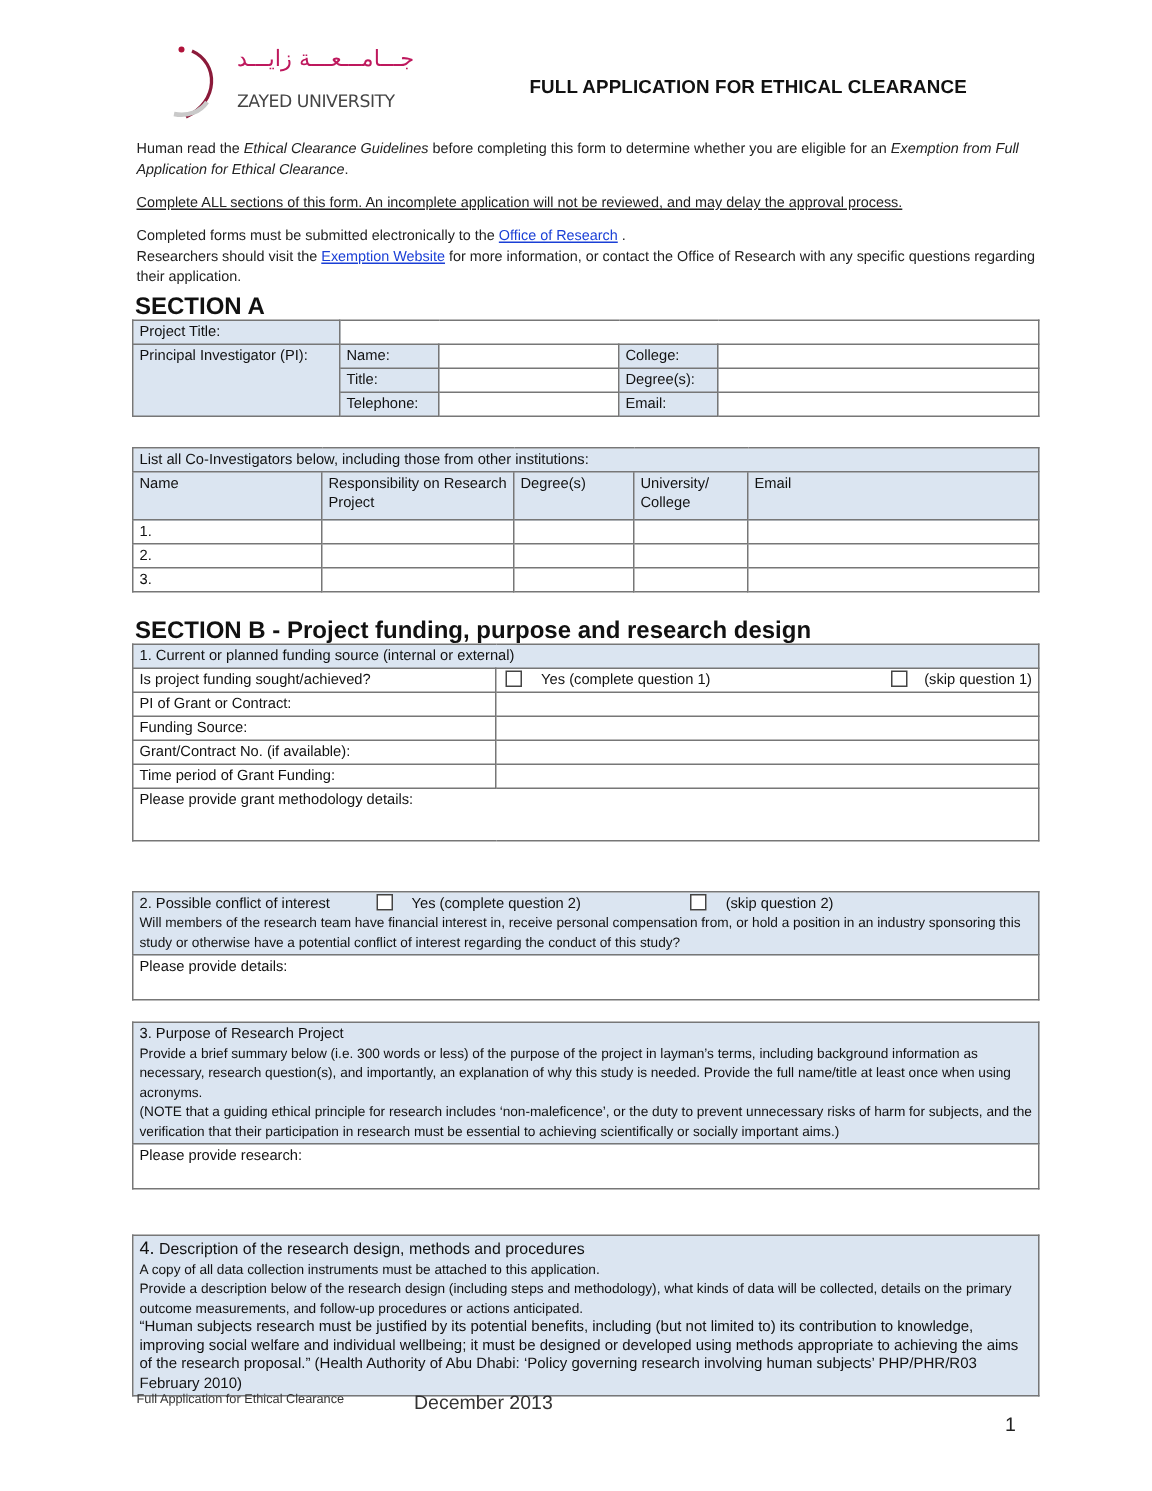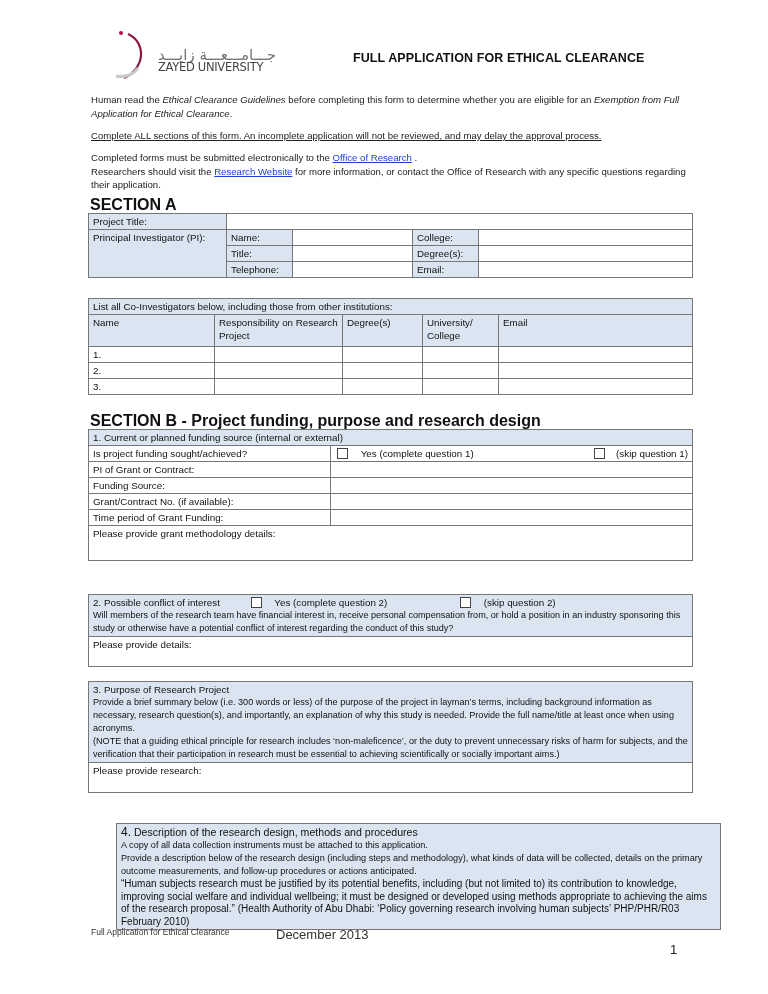--- a/index.html
+++ b/index.html
@@ -3,21 +3,21 @@
 <meta charset="utf-8">
 <style>
   * { box-sizing: border-box; margin: 0; padding: 0; }
   html, body { width: 768px; height: 994px; background: #ffffff; overflow: hidden; }
   body { font-family: "Liberation Sans", "DejaVu Sans", sans-serif; color: #111; position: relative; }
   .page { position: absolute; left: 0; top: 0; width: 768px; height: 994px; }
 
   
   .logo { position: absolute; left: 112px; top: 28px; width: 180px; height: 52px; }
   .logo-arc { position: absolute; left: 0; top: 0; width: 40px; height: 52px; }
-  .logo-arabic { position: absolute; left: 46px; top: 18px; font-size: 15px; color: #737373; letter-spacing: 1px; font-family: "DejaVu Sans", sans-serif; }
+  .logo-arabic { position: absolute; left: 46px; top: 2px; font-size: 15px; color: #be185d; letter-spacing: 1px; font-family: "DejaVu Sans", sans-serif; }
   .logo-english { position: absolute; left: 46px; top: 32px; font-size: 11.5px; color: #444; letter-spacing: -0.3px; font-family: "DejaVu Sans", sans-serif; }
 
   .doc-title { position: absolute; left: 353px; top: 51px; font-size: 12.5px; font-weight: bold; letter-spacing: 0.1px; }
 
   .intro { position: absolute; left: 91px; width: 600px; font-size: 9.6px; line-height: 13.5px; color: #222; }
   .intro em { font-style: italic; }
   .intro a { color: #1a3fd6; text-decoration: underline; }
 
   .section-heading { position: absolute; left: 90px; font-size: 16px; font-weight: bold; }
 
@@ -48,21 +48,21 @@
   </div>
 
   <div class="doc-title">FULL APPLICATION FOR ETHICAL CLEARANCE</div>
 
   <div class="intro" style="top:93px;">
     <span>Human read the </span><em>Ethical Clearance Guidelines</em><span> before completing this form to determine whether you are eligible for an </span><em>Exemption from Full Application for Ethical Clearance</em><span>.</span>
   </div>
   <div class="intro" style="top:129px;text-decoration:underline;">Complete ALL sections of this form. An incomplete application will not be reviewed, and may delay the approval process.</div>
   <div class="intro" style="top:151px;">
     <span>Completed forms must be submitted electronically to the </span><a>Office of Research</a><span> .</span><br>
-    <span>Researchers should visit the </span><a>Research Website</a><span> for more information, or contact the Office of Research with any specific questions regarding their application.</span>
+    <span>Researchers should visit the </span><a>Exemption Website</a><span> for more information, or contact the Office of Research with any specific questions regarding their application.</span>
   </div>
 
   <div class="section-heading" style="top:196px;">SECTION A</div>
 
   <table style="top:213px;">
     <colgroup>
         <col style="width:138px">
         <col style="width:66px">
         <col style="width:120px">
         <col style="width:66px">
@@ -210,21 +210,21 @@
         <div class="small">Provide a brief summary below (i.e. 300 words or less) of the purpose of the project in layman’s terms, including background information as necessary, research question(s), and importantly, an explanation of why this study is needed.  Provide the full name/title at least once when using acronyms.</div>
         <div class="small">(NOTE that a guiding ethical principle for research includes ‘non-maleficence’, or the duty to prevent unnecessary  risks of harm for subjects, and the verification that their participation in research must be essential to achieving scientifically or socially important aims.)</div>
       </td>
     </tr>
     <tr style="height:30px;">
       <td><span>Please provide research:</span></td>
     </tr>
   </tbody>
     </table>
 
-  <table style="top:823px;margin-left:28px;">
+  <table style="top:823px;">
     <tbody>
         <tr>
       <td class="shade">
         <div style="font-size:10.6px; line-height:14px;"><span style="font-size:12px;">4.</span><span> Description of the research design, methods and procedures</span></div>
         <div class="small">A copy of all data collection instruments must be attached to this application.</div>
         <div class="small">Provide a description below of the research design (including steps and methodology), what kinds of data will be collected, details on the primary outcome measurements, and follow-up procedures or actions anticipated.</div>
         <div class="tiny">“Human subjects research must be justified by its potential benefits, including (but not limited to) its contribution to knowledge, improving social welfare and individual wellbeing; it must be designed or developed using methods appropriate to achieving the aims of the research proposal.” (Health Authority of Abu Dhabi: ‘Policy governing research involving human subjects’  PHP/PHR/R03 February 2010)</div>
       </td>
     </tr>
   </tbody>

